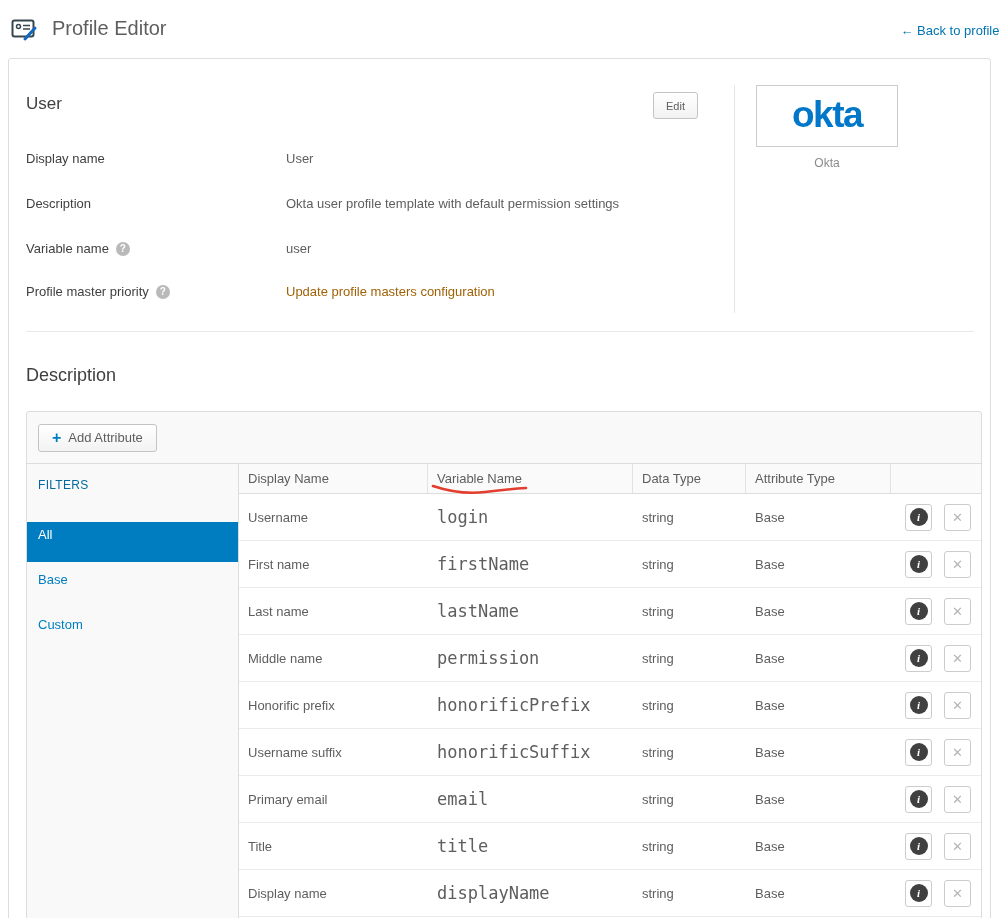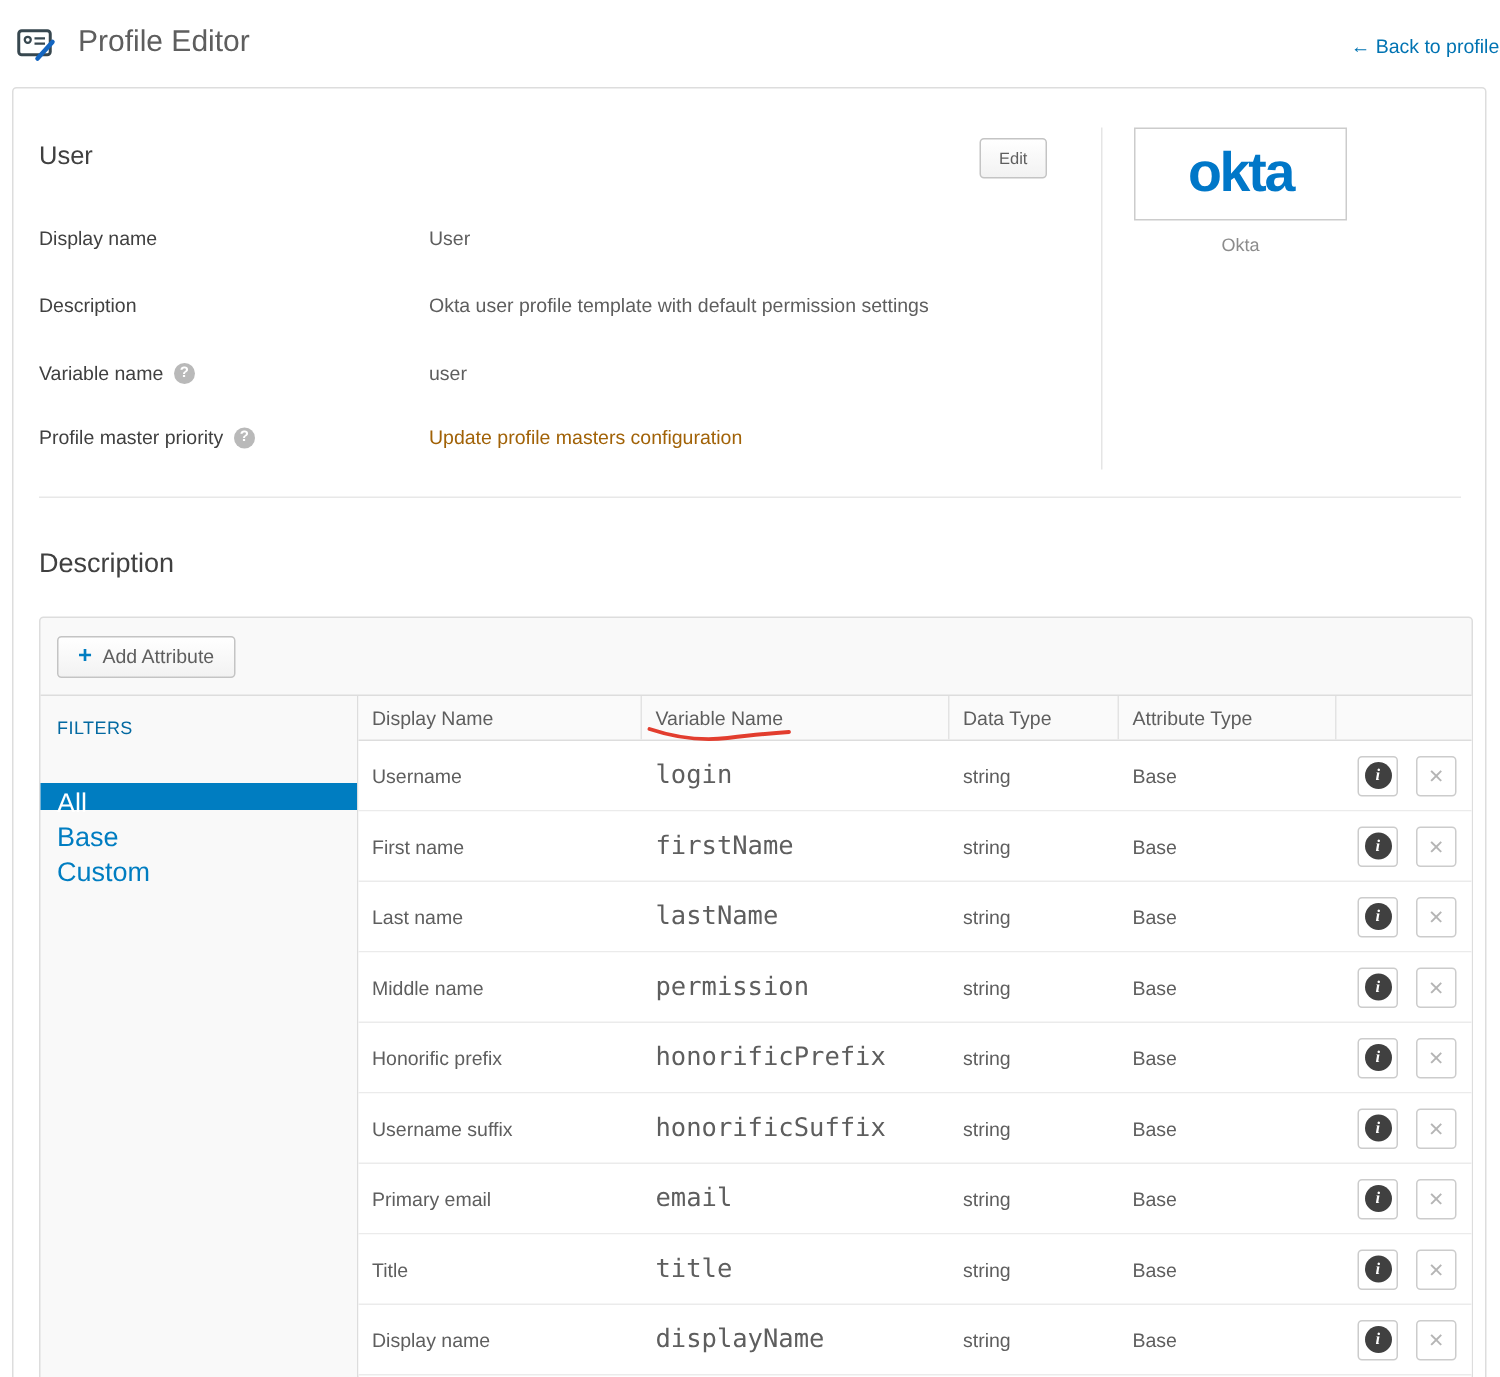--- a/index.html
+++ b/index.html
@@ -39,21 +39,21 @@
   
   .panel { position:absolute; left:17px; top:352px; width:956px; height:640px; border:1px solid #ddd; border-radius:3px; background:#f9f9f9; }
   .toolbar { height:52px; border-bottom:1px solid #ddd; display:flex; align-items:center; padding-left:11px; }
   .add-btn { height:28px; padding:0 13px; border:1px solid #c4c4c4; border-radius:3px; background:linear-gradient(#ffffff,#f2f2f2);
              font-family:inherit; font-size:13px; color:#5e5e5e; display:inline-flex; align-items:center; gap:7px; cursor:pointer; }
   .add-plus { color:#007dc1; font-size:16px; font-weight:bold; line-height:1; }
 
   .panel-body { display:flex; align-items:stretch; height:calc(100% - 53px); }
   .filters { width:211px; flex:0 0 211px; }
   .filters-label { padding:14px 11px 30px; font-size:12px; color:#0369a1; letter-spacing:0.3px; }
-  .filter-item { height:18px; line-height:26px; padding-left:11px; margin-bottom:5px; font-size:18px; color:#007dc1; cursor:pointer; }
+  .filter-item { height:40px; line-height:26px; padding-left:11px; margin-bottom:5px; font-size:13px; color:#007dc1; cursor:pointer; }
   .filter-item.selected { background:#007dc1; color:#fff; }
 
   .table-wrap { flex:1; background:#fff; border-left:1px solid #ddd; }
   .t-head { display:flex; height:30px; background:#fafafa; border-bottom:1px solid #ddd; }
   .th { font-size:13px; color:#5e5e5e; line-height:29px; padding-left:9px; border-right:1px solid #e3e3e3; position:relative; overflow:visible; }
   .th.c-ac { border-right:none; }
   .c-dn { width:189px; } .c-vn { width:205px; } .c-dt { width:113px; } .c-at { width:145px; } .c-ac { flex:1; }
 
   .t-row { display:flex; height:47px; align-items:center; border-bottom:1px solid #ebebeb; background:#fff;justify-content:space-between; }
   .c { font-size:13px; color:#5e5e5e; padding-left:9px; }

